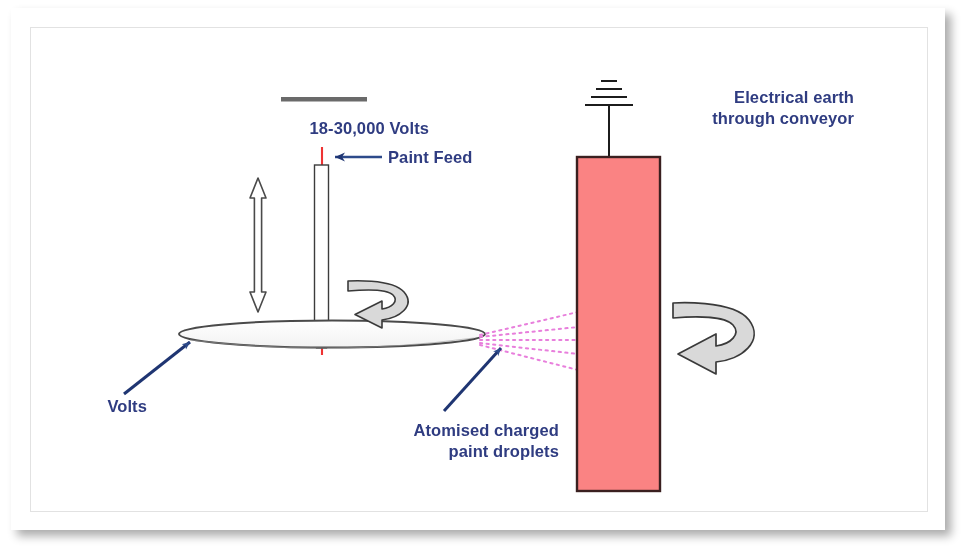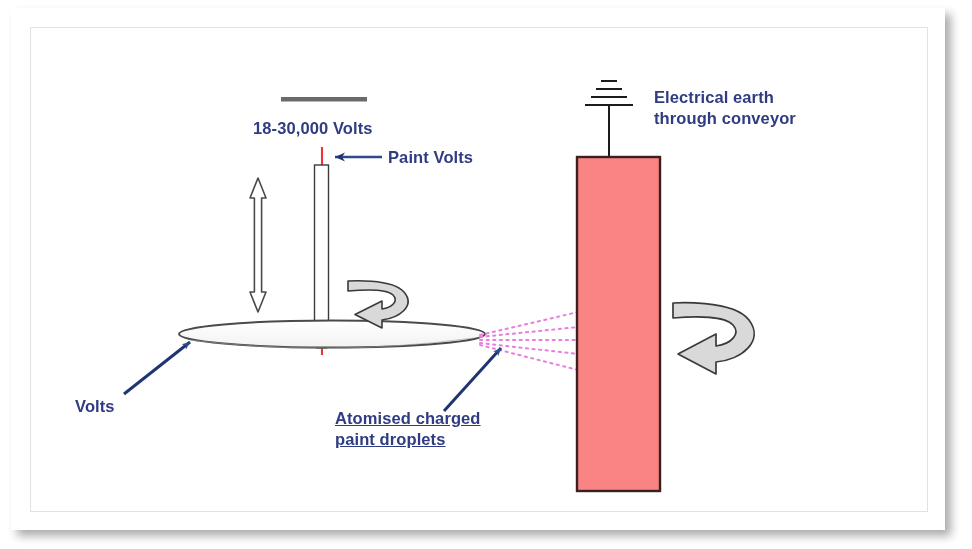--- a/index.html
+++ b/index.html
@@ -44,21 +44,21 @@
   }
   .lbl {
     position: absolute;
     color: #2f3c81;
     font-weight: bold;
     font-size: 16.5px;
     line-height: 21px;
     letter-spacing: 0.1px;
     white-space: pre-line;
   }
-  .lbl.ctr { text-align: left; }
+  .lbl.ctr { text-align: right; }
   .lbl.lft { text-align: left; }
 </style>
 </head>
 <body>
 
 <div id="stage">
 
   <div id="frame-outer"></div>
   <div id="frame-inner"></div>
 
@@ -150,25 +150,25 @@
       <line x1="124" y1="394" x2="190" y2="342" stroke="#1f3572" stroke-width="3" marker-end="url(#blueArrow)"></line>
     </g>
 
     <g>
       <line x1="444" y1="411" x2="501" y2="348" stroke="#1f3572" stroke-width="3" marker-end="url(#blueArrow)"></line>
     </g>
   </svg>
 
   <div class="lbl ctr" style="left:253px; top:118px; width:176px;">18-30,000 Volts</div>
 
-  <div class="lbl lft" style="left:388px; top:147px; width:140px;">Paint Volts</div>
+  <div class="lbl lft" style="left:388px; top:147px; width:140px;">Paint Feed</div>
 
 
   <div class="lbl ctr" style="left:75px; top:396px; width:72px;">Volts</div>
 
-  <div class="lbl ctr" style="left:335px; top:408px; width:224px;text-decoration:underline;">Atomised charged
+  <div class="lbl ctr" style="left:335px; top:420px; width:224px;">Atomised charged
 paint droplets</div>
 
   <div class="lbl ctr" style="left:654px; top:87px; width:200px;">Electrical earth
 through conveyor</div>
 
 
 </div>
 
 </body></html>

